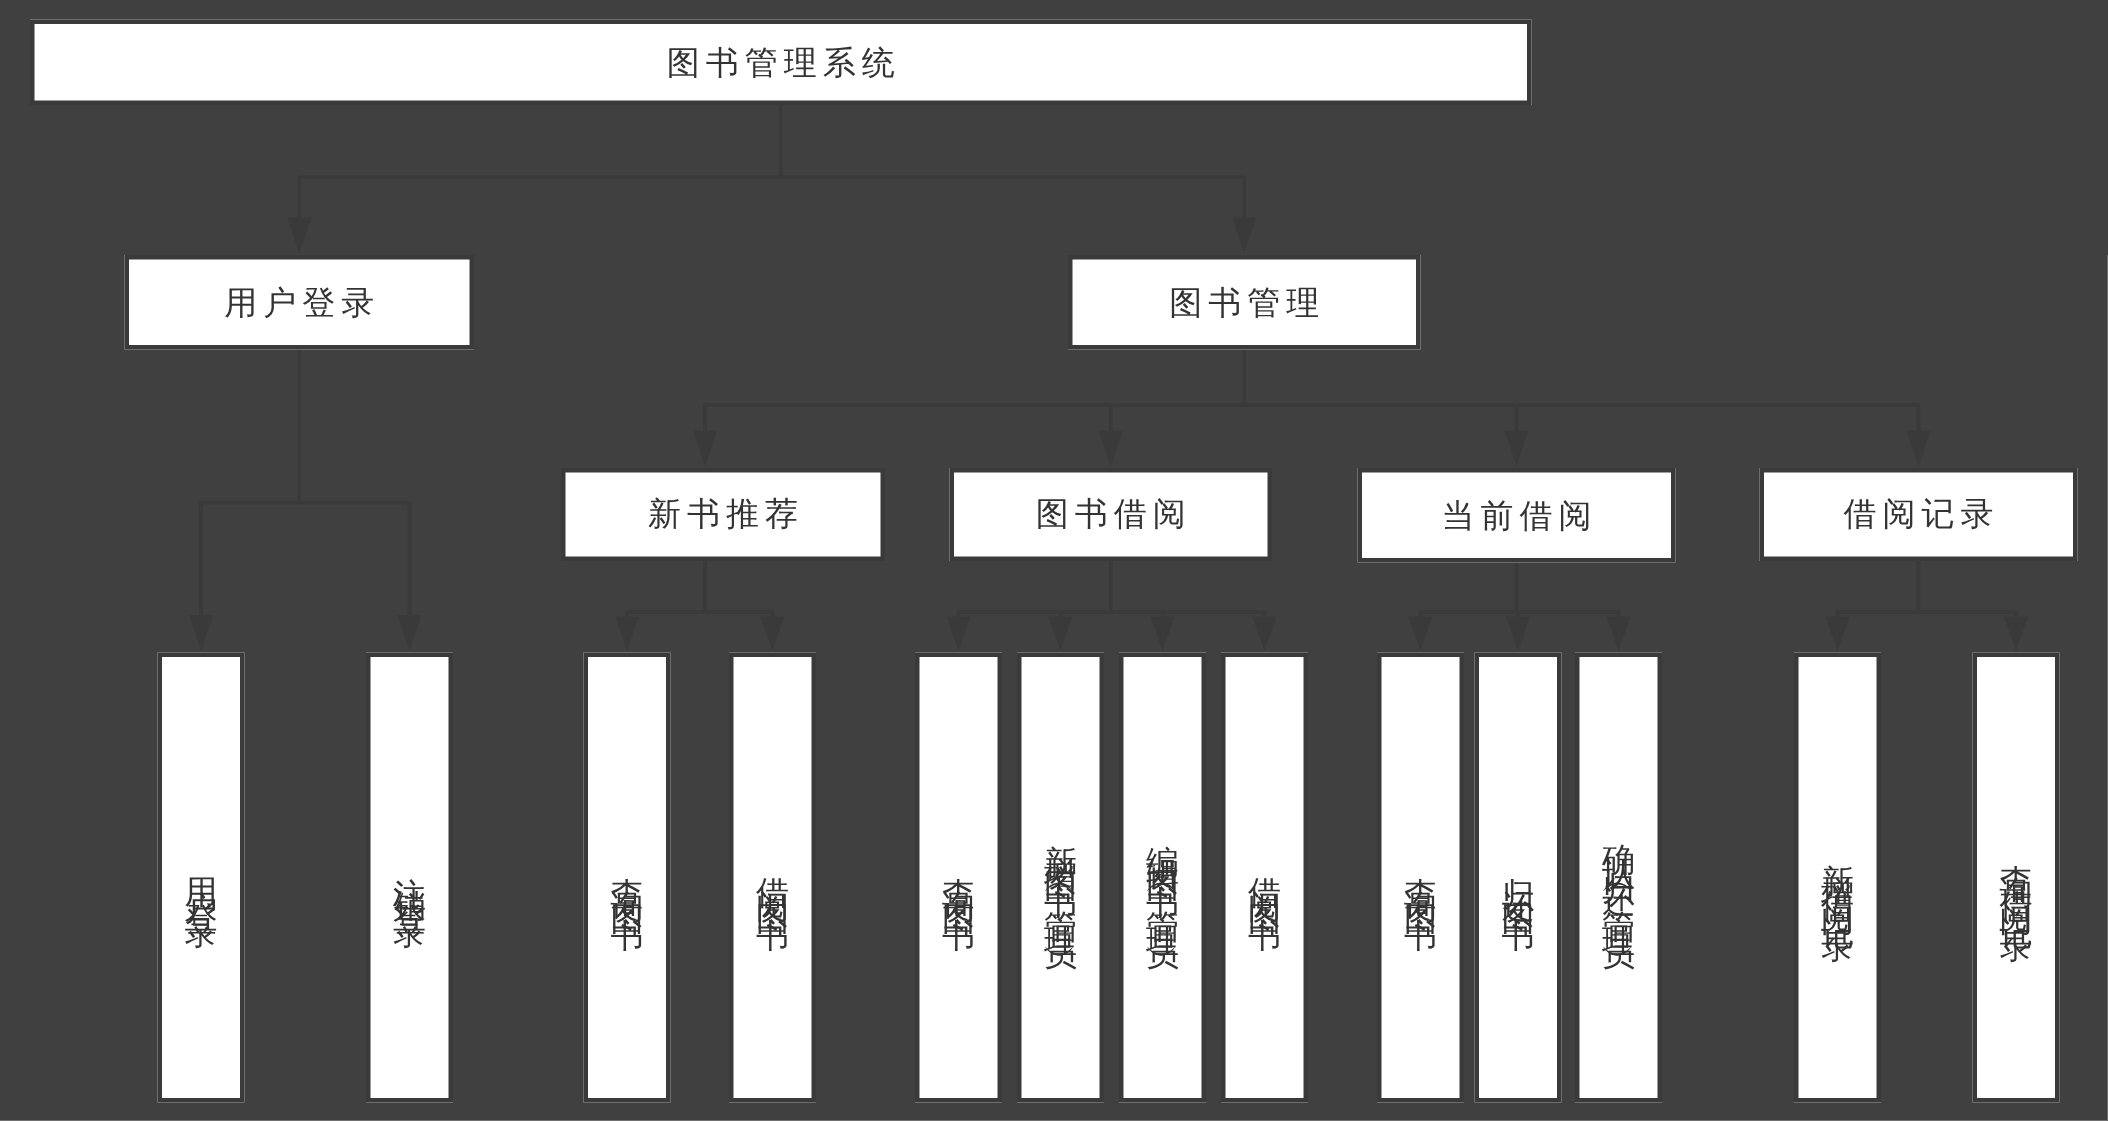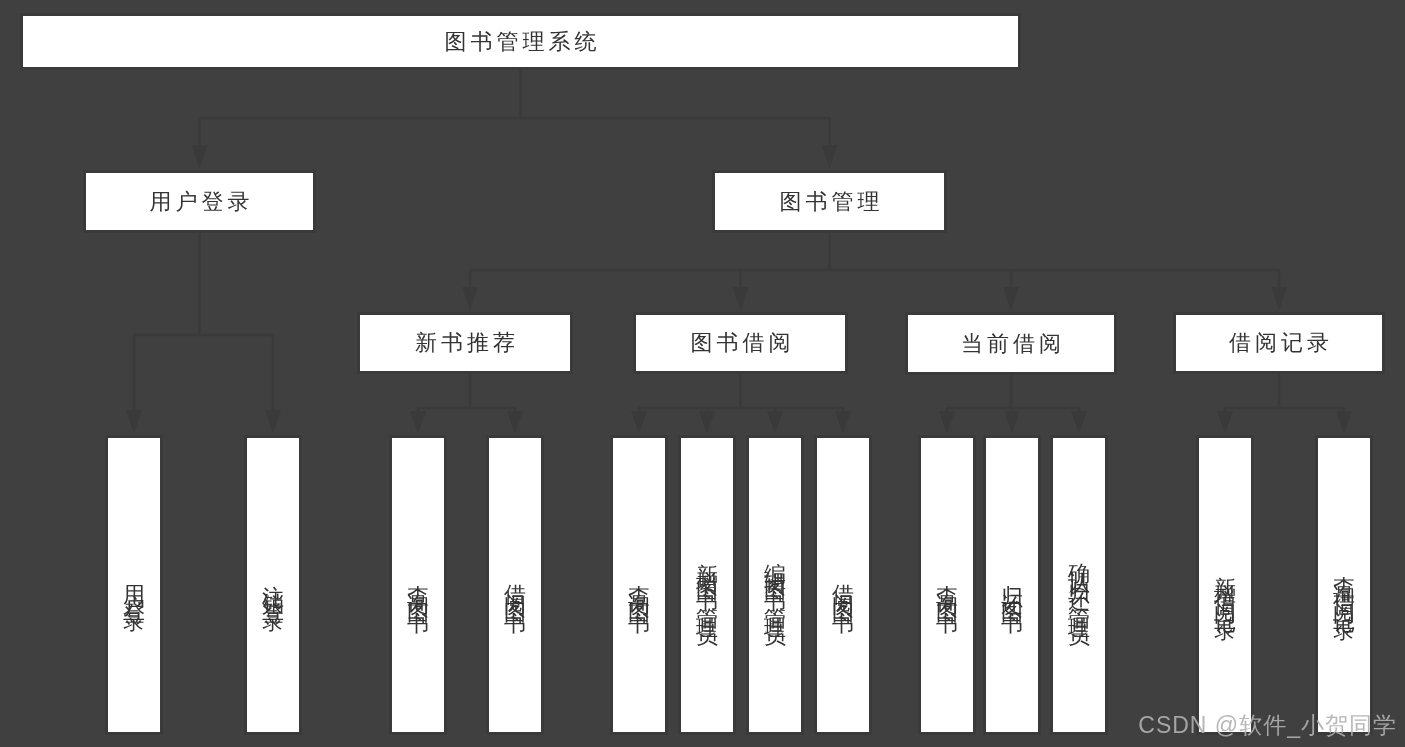--- a/index.html
+++ b/index.html
@@ -44,21 +44,21 @@
     letter-spacing: 9px;
     line-height: 1;
     white-space: nowrap;
   }
   
   #n-root        { left: 20px;   top: 13px;  width: 1001px; height: 57px; }
   
   #n-user-login  { left: 83px;   top: 170px; width: 233px;  height: 63px; }
   #n-book-mgmt   { left: 712px;  top: 170px; width: 235px;  height: 63px; text-align: center; }
   
-  #n-new-rec     { left: 357px;  top: 312px; width: 216px;  height: 62px; }
+  #n-new-rec     { left: 374px;  top: 312px; width: 216px;  height: 62px; }
   #n-book-borrow { left: 633px;  top: 312px; width: 215px;  height: 62px; }
   #n-current     { left: 905px;  top: 312px; width: 212px;  height: 63px; justify-content: center; }
   #n-records     { left: 1173px; top: 312px; width: 212px;  height: 62px; }
   
   .leaf { top: 435px; width: 58px; height: 300px; }
   #l0  { left: 105px; }
   #l1  { left: 244px; }
   #l2  { left: 389px; }
   #l3  { left: 486px; }
   #l4  { left: 610px; }
@@ -220,14 +220,13 @@
   <div class="node v leaf" id="l10">
     <span class="label">确认归还（管理员）</span>
   </div>
   <div class="node v leaf" id="l11">
     <span class="label">新增借阅记录</span>
   </div>
   <div class="node v leaf" id="l12">
     <span class="label">查询借阅记录</span>
   </div>
 
-  <div class="watermark">CSDN @软件_小贺同学</div>
 </div>
 
 </body></html>

